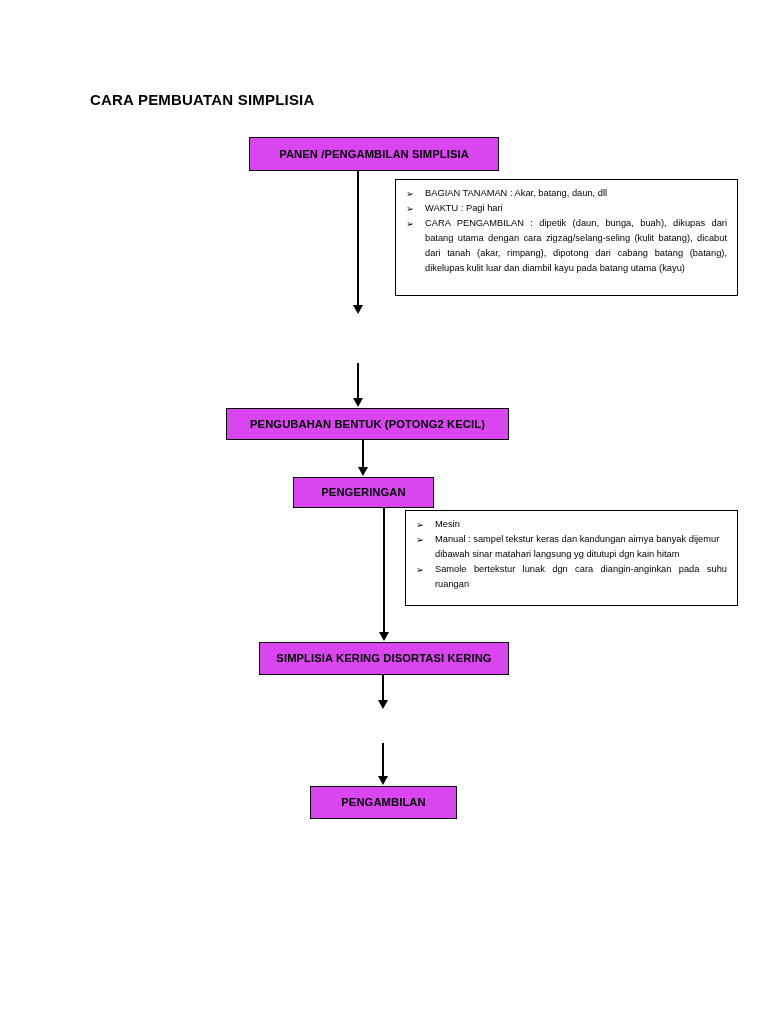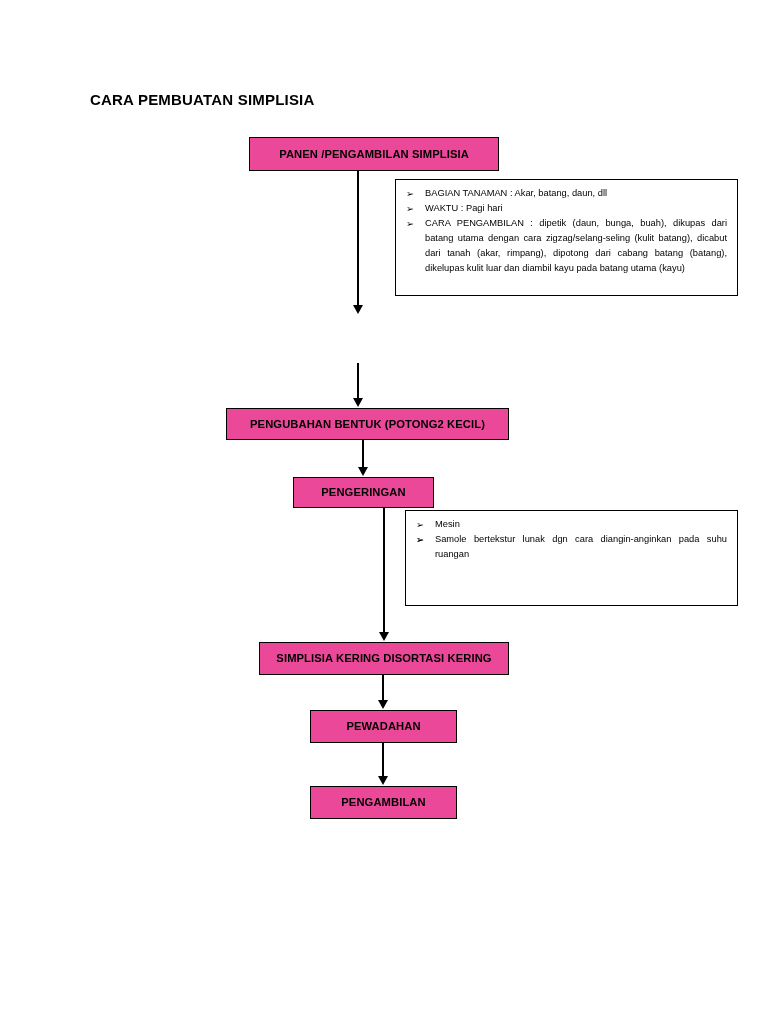--- a/index.html
+++ b/index.html
@@ -27,21 +27,21 @@
     font-size: 15px;
     font-weight: bold;
     letter-spacing: 0.2px;
     white-space: nowrap;
   }
   
   .pbox {
     position: absolute;
     box-sizing: border-box;
     border: 1.6px solid #000000;
-    background: #ec4899;
+    background: #d946ef;
     display: flex;
     align-items: center;
     justify-content: center;
     text-align: center;
     font-size: 11.2px;
     font-weight: bold;
     line-height: 1.45;
     letter-spacing: 0.1px;
     z-index: 3;
   }
@@ -155,23 +155,20 @@
   </div>
 
   <div class="pbox" id="box-pengeringan">
     <span>PENGERINGAN</span>
   </div>
 
   <div class="pbox" id="box-simplisia">
     <span>SIMPLISIA KERING DISORTASI KERING</span>
   </div>
 
-  <div class="pbox" id="box-pewadahan">
-    <span>PEWADAHAN</span>
-  </div>
 
   <div class="pbox" id="box-penyimpanan">
     <span>PENGAMBILAN</span>
   </div>
 
   <div class="nbox" id="note-panen">
     <ul class="nlist">
       <li class="nitem tight">
         <span class="bullet">➢</span>
         <span>BAGIAN TANAMAN : Akar, batang, daun, dll</span>
@@ -188,20 +185,21 @@
   </div>
 
   <div class="nbox" id="note-kering">
     <ul class="nlist">
       <li class="nitem tight">
         <span class="bullet">➢</span>
         <span>Mesin</span>
       </li>
       <li class="nitem tight">
         <span class="bullet">➢</span>
+        <span>Manual : sampel tekstur keras dan kandungan airnya banyak dijemur dibawah sinar matahari langsung yg ditutupi dgn kain hitam</span>
       </li>
       <li class="nitem">
         <span class="bullet">➢</span>
         <span>Samole bertekstur lunak dgn cara diangin-anginkan pada suhu ruangan</span>
       </li>
     </ul>
   </div>
 
 </div>
 

